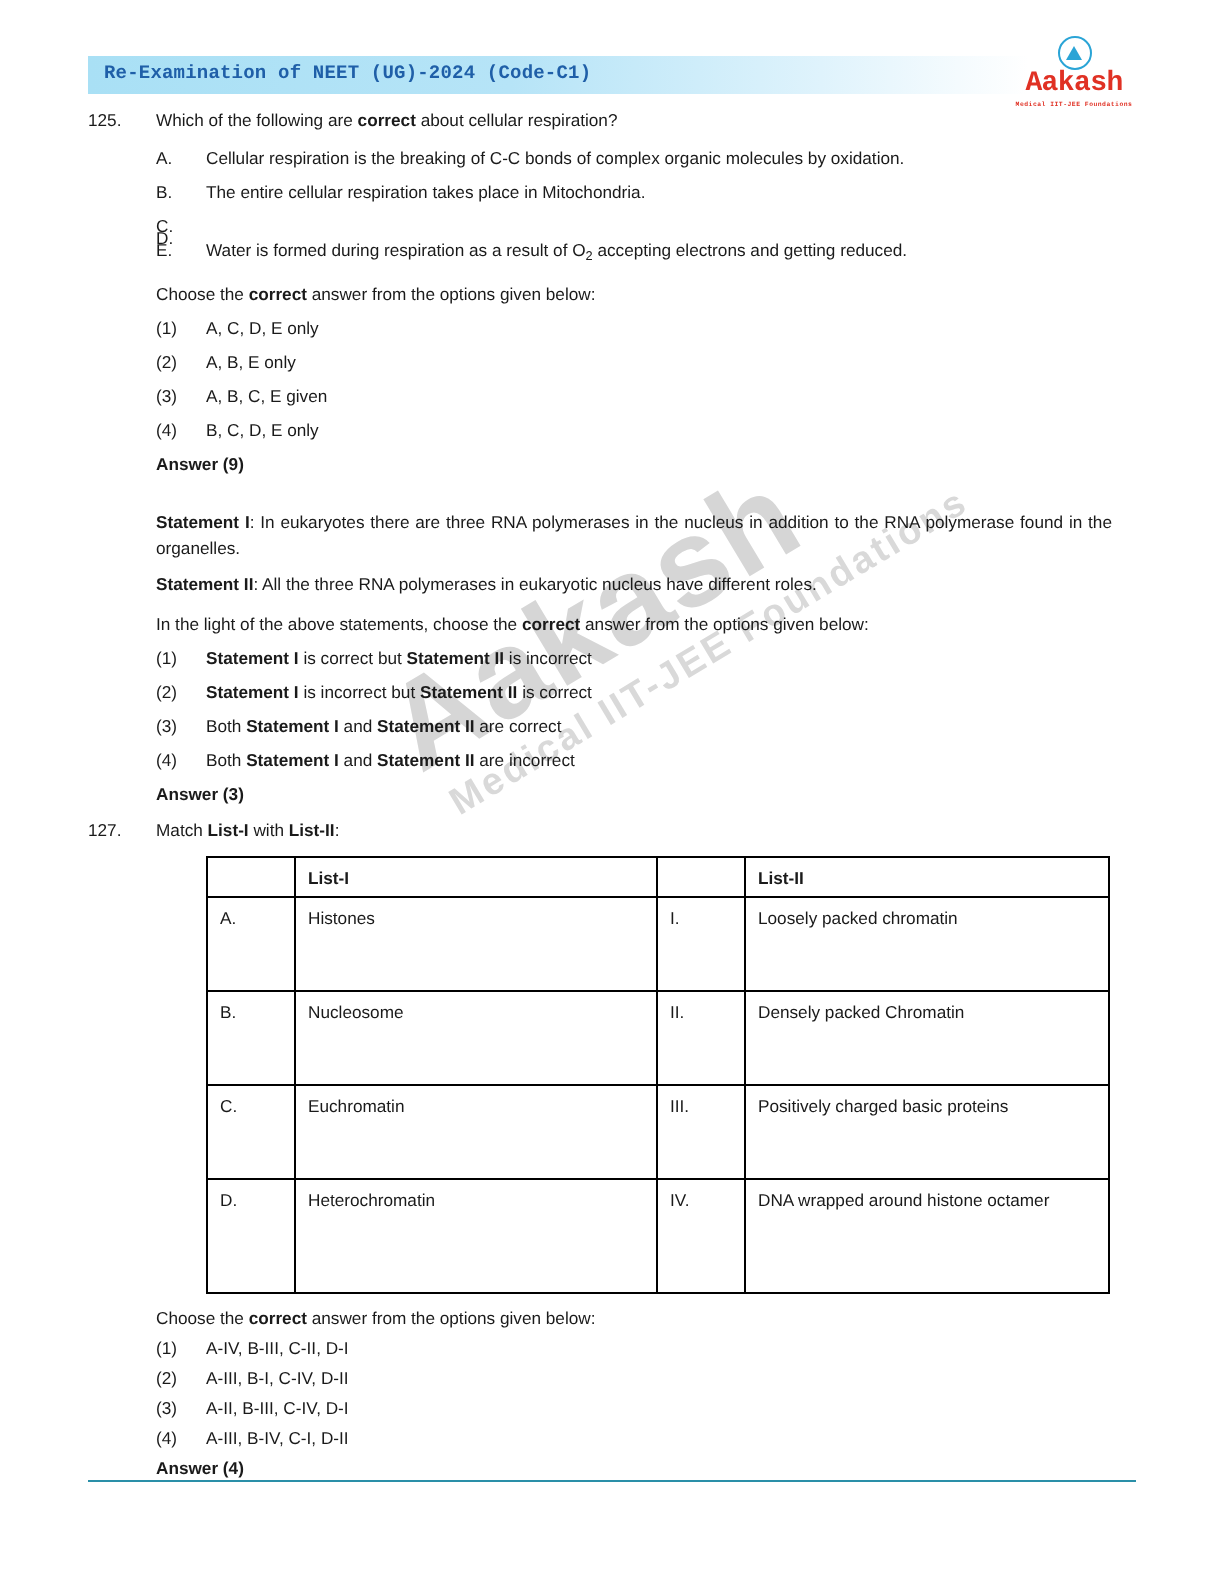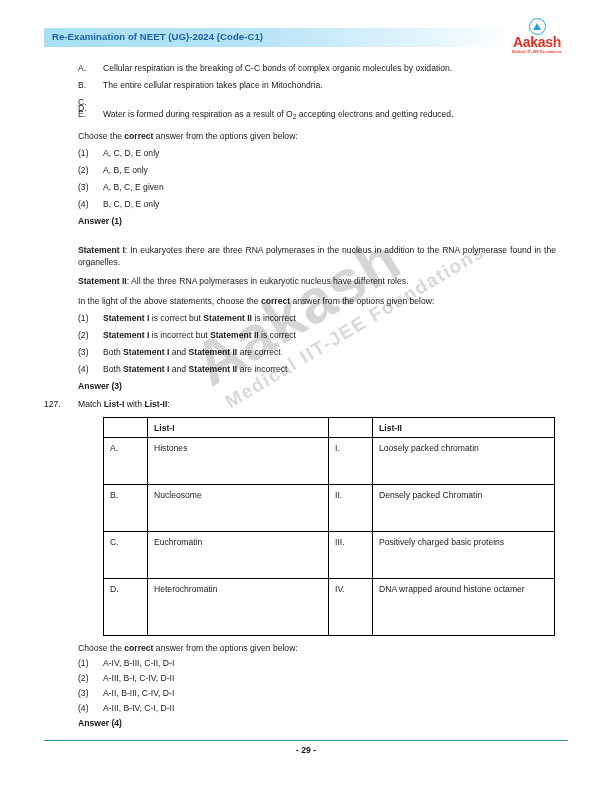--- a/index.html
+++ b/index.html
@@ -54,20 +54,21 @@
   }
 
   
   .header {
     position: absolute;
     left: 44px;
     top: 28px;
     width: 524px;
     height: 20px;
     z-index: 2;
+    font-family: Liberation Mono, monospace;
   }
   .header-band {
     position: absolute;
     left: 0; top: 0;
     width: 470px;
     height: 19px;
     background: linear-gradient(to right, #a9e0f5 0%, #b6e4f7 45%, #dff3fc 78%, #ffffff 100%);
   }
   .header-title {
     position: absolute;
@@ -255,20 +256,24 @@
     <div class="logo">
       <div class="logo-mark"></div>
       <div class="logo-word">Aakash</div>
       <div class="logo-tag">Medical IIT-JEE Foundations</div>
     </div>
   </div>
 
   <div class="content" style="top:55px;">
 
     <div class="q-block">
+      <div class="row">
+        <div class="qnum">125.</div>
+        <div class="qtext"><span>Which of the following are </span><b>correct</b><span> about cellular respiration?</span></div>
+      </div>
       <div class="sp8"></div>
 
       <div class="sub-row">
         <span class="sub-label">A.</span>
         <span>Cellular respiration is the breaking of C-C bonds of complex organic molecules by oxidation.</span>
       </div>
       <div class="sp6"></div>
       <div class="sub-row">
         <span class="sub-label">B.</span>
         <span>The entire cellular respiration takes place in Mitochondria.</span>
@@ -304,21 +309,21 @@
       <div class="opt-row">
         <span class="opt-label">(3)</span>
         <span>A, B, C, E given</span>
       </div>
       <div class="sp6"></div>
       <div class="opt-row">
         <span class="opt-label">(4)</span>
         <span>B, C, D, E only</span>
       </div>
       <div class="sp6"></div>
-      <div class="answer">Answer (1)</div>
+      <div class="answer">Answer (9)</div>
     </div>
 
     <div class="sp10"></div>
 
     <div class="q-block">
       <div class="sp8"></div>
       <div class="stmt-line"><b>Statement I</b><span>: In eukaryotes there are three RNA polymerases in the nucleus in addition to the RNA polymerase found in the organelles.</span></div>
       <div class="sp6"></div>
       <div class="stmt-line"><b>Statement II</b><span>: All the three RNA polymerases in eukaryotic nucleus have different roles.</span></div>
       <div class="sp8"></div>
@@ -415,16 +420,15 @@
         <span>A-III, B-IV, C-I, D-II</span>
       </div>
       <div class="sp4"></div>
       <div class="answer">Answer (4)</div>
     </div>
 
   </div>
 
   <div class="footer">
     <div class="footer-rule"></div>
-    <div class="footer-page">- 29 -</div>
   </div>
 
 </div>
 
 </body></html>

